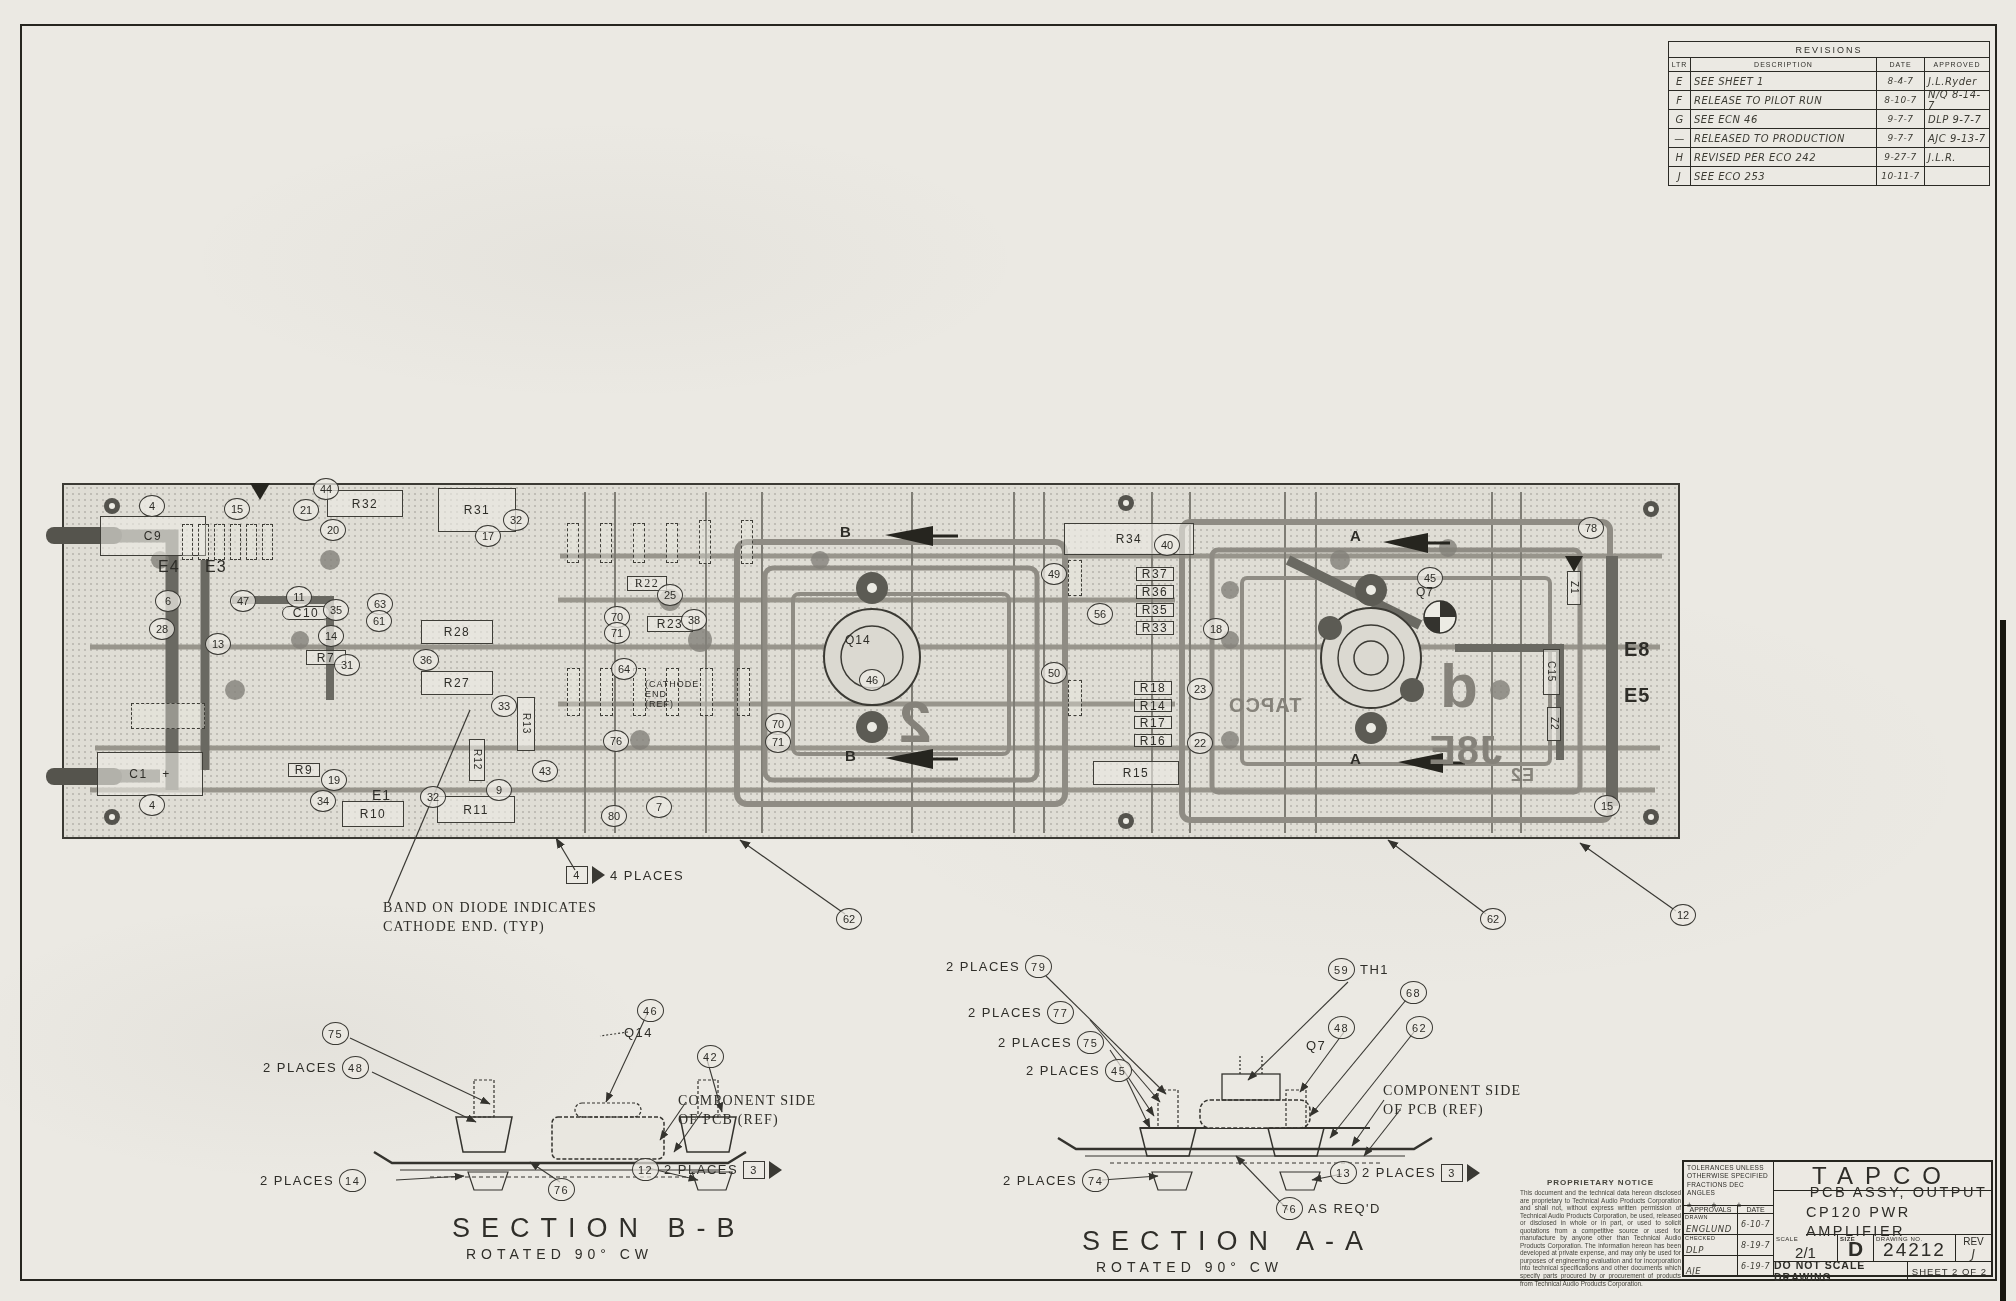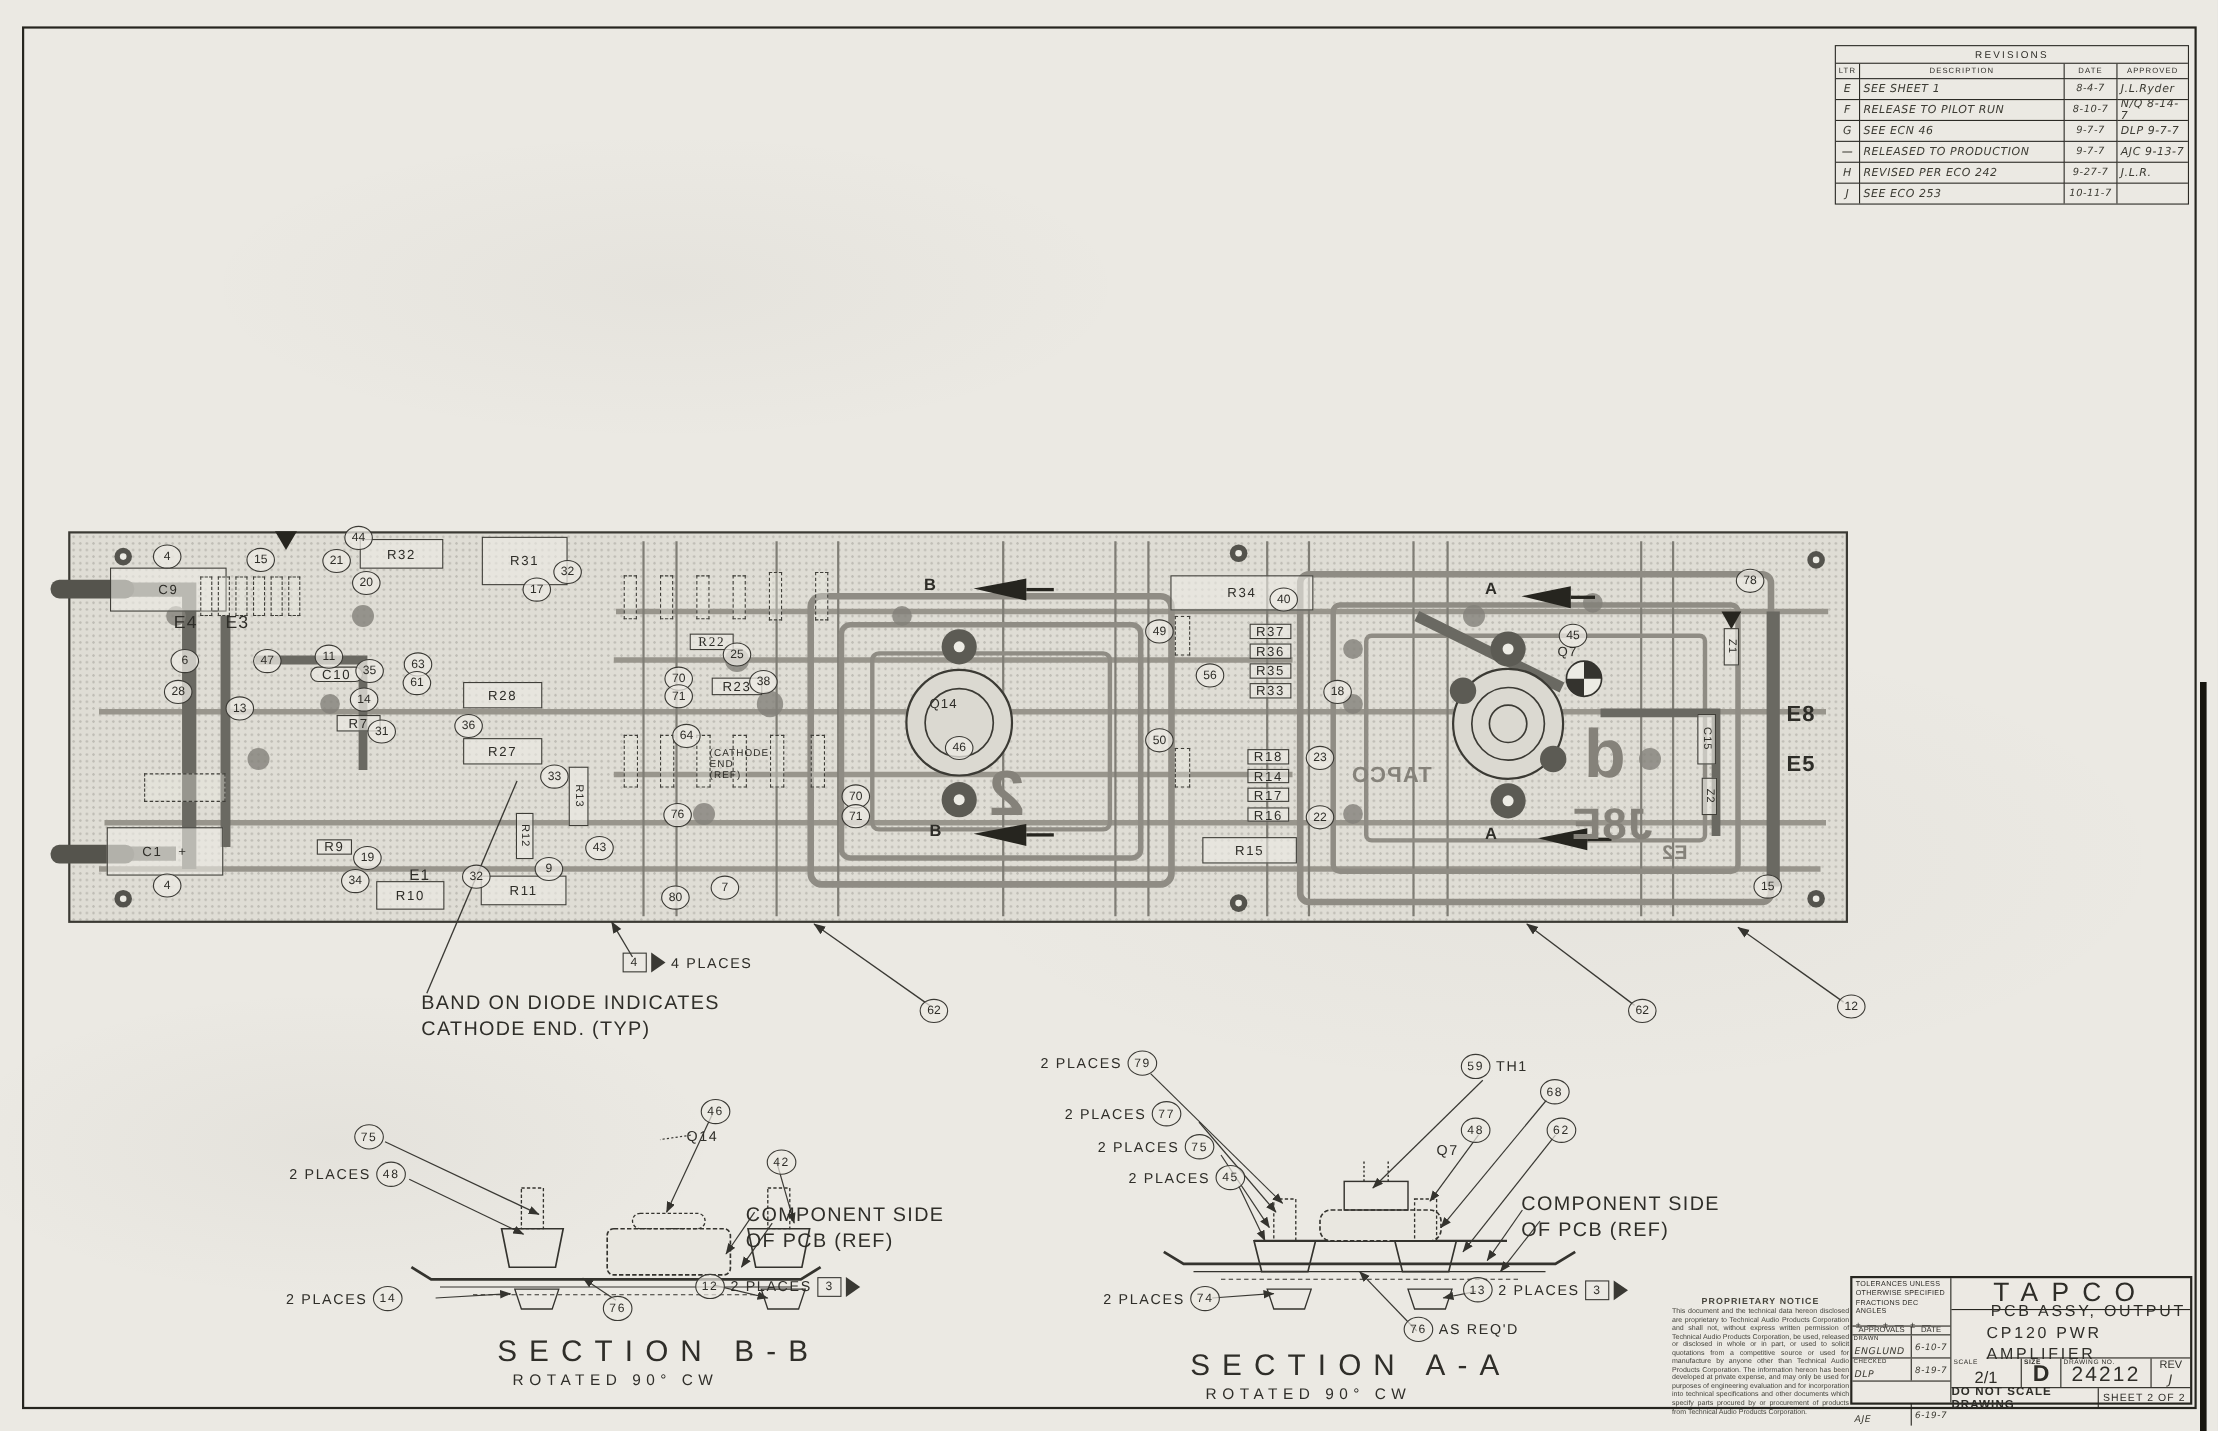--- a/index.html
+++ b/index.html
@@ -29,21 +29,21 @@
     background:rgba(236,234,227,.75);box-sizing:border-box;}
   .btext{position:absolute;color:#2e2d28;white-space:pre-line;line-height:1.1;letter-spacing:1px;}
   .btext.gray{color:#85827a;}
   .btext.mirror{transform:scaleX(-1);color:#85827a;}
   .btext.bold{font-weight:bold;}
   
   .ann{position:absolute;display:flex;align-items:center;gap:5px;font-size:13px;
     letter-spacing:1.5px;color:#2f2e29;white-space:pre;}
   .ann .c{display:inline-flex;width:25px;height:21px;border:1.3px solid #3a3934;border-radius:50%;
     align-items:center;justify-content:center;font-size:11px;flex:none;background:rgba(236,234,227,.7);}
-  .ann .lines{white-space:pre-line;line-height:1.35;letter-spacing:1.2px;font-size:18px;}
+  .ann .lines{white-space:pre-line;line-height:1.35;letter-spacing:1.2px;font-size:14px;font-family:Liberation Serif, serif;}
   .flagbox{display:inline-flex;border:1.3px solid #3a3934;min-width:14px;height:16px;
     align-items:center;justify-content:center;font-size:11px;padding:0 3px;}
   .flagtri{width:0;height:0;border-top:9px solid transparent;border-bottom:9px solid transparent;
     border-left:13px solid #3a3934;margin-left:-1px;}
   .sec-title{position:absolute;font-size:27px;letter-spacing:11px;color:#2f2e29;}
   .sec-sub{position:absolute;font-size:14px;letter-spacing:5px;color:#2f2e29;}
   
   #revisions{position:absolute;left:1668px;top:41px;width:322px;border:1.6px solid #2b2a25;
     background:rgba(236,234,227,.5);box-sizing:border-box;font-size:10px;}
   #revisions .tt{height:15px;border-bottom:1px solid #2b2a25;display:flex;align-items:center;
@@ -63,21 +63,21 @@
     border:2px solid #26251f;box-sizing:border-box;display:flex;background:rgba(236,234,227,.6);font-size:9px;}
   #tb-left{width:90px;border-right:1.5px solid #26251f;box-sizing:border-box;display:flex;flex-direction:column;}
   .tol{height:44px;border-bottom:1px solid #26251f;padding:2px 3px;box-sizing:border-box;
     font-size:6.5px;line-height:1.3;letter-spacing:.3px;}
   .tol .sym{font-size:8px;margin-top:2px;letter-spacing:2px;}
   .apprhdr{display:grid;grid-template-columns:54px 1fr;height:13px;border-bottom:1px solid #26251f;}
   .apprhdr div{font-size:7px;display:flex;align-items:center;justify-content:center;
     border-right:1px solid #26251f;box-sizing:border-box;}
   .apprhdr div:last-child{border-right:none;}
   .apprrow{display:grid;grid-template-columns:54px 1fr;height:20px;border-bottom:1px solid #26251f;}
-  .apprrow:last-child{border-bottom:none;margin-top:20px;}
+  .apprrow:last-child{border-bottom:none;}
   .apprrow .nm{border-right:1px solid #26251f;padding:0 2px;position:relative;display:flex;
     align-items:flex-end;font-size:8.5px;overflow:hidden;}
   .apprrow .nm .role{position:absolute;top:0;left:1px;font-size:5.5px;letter-spacing:.5px;}
   .apprrow .dt{display:flex;align-items:center;justify-content:center;font-size:8px;}
   #tb-right{flex:1;display:flex;flex-direction:column;}
   .tb-company{height:29px;border-bottom:1.5px solid #26251f;display:flex;align-items:center;
     justify-content:center;font-size:24px;letter-spacing:12px;}
   .tb-title{height:43px;border-bottom:1.5px solid #26251f;display:flex;flex-direction:column;
     align-items:center;justify-content:center;font-size:14.5px;letter-spacing:2.5px;line-height:1.35;margin-left:32px;}
   .tb-scale-row{height:27px;border-bottom:1.5px solid #26251f;display:flex;}

